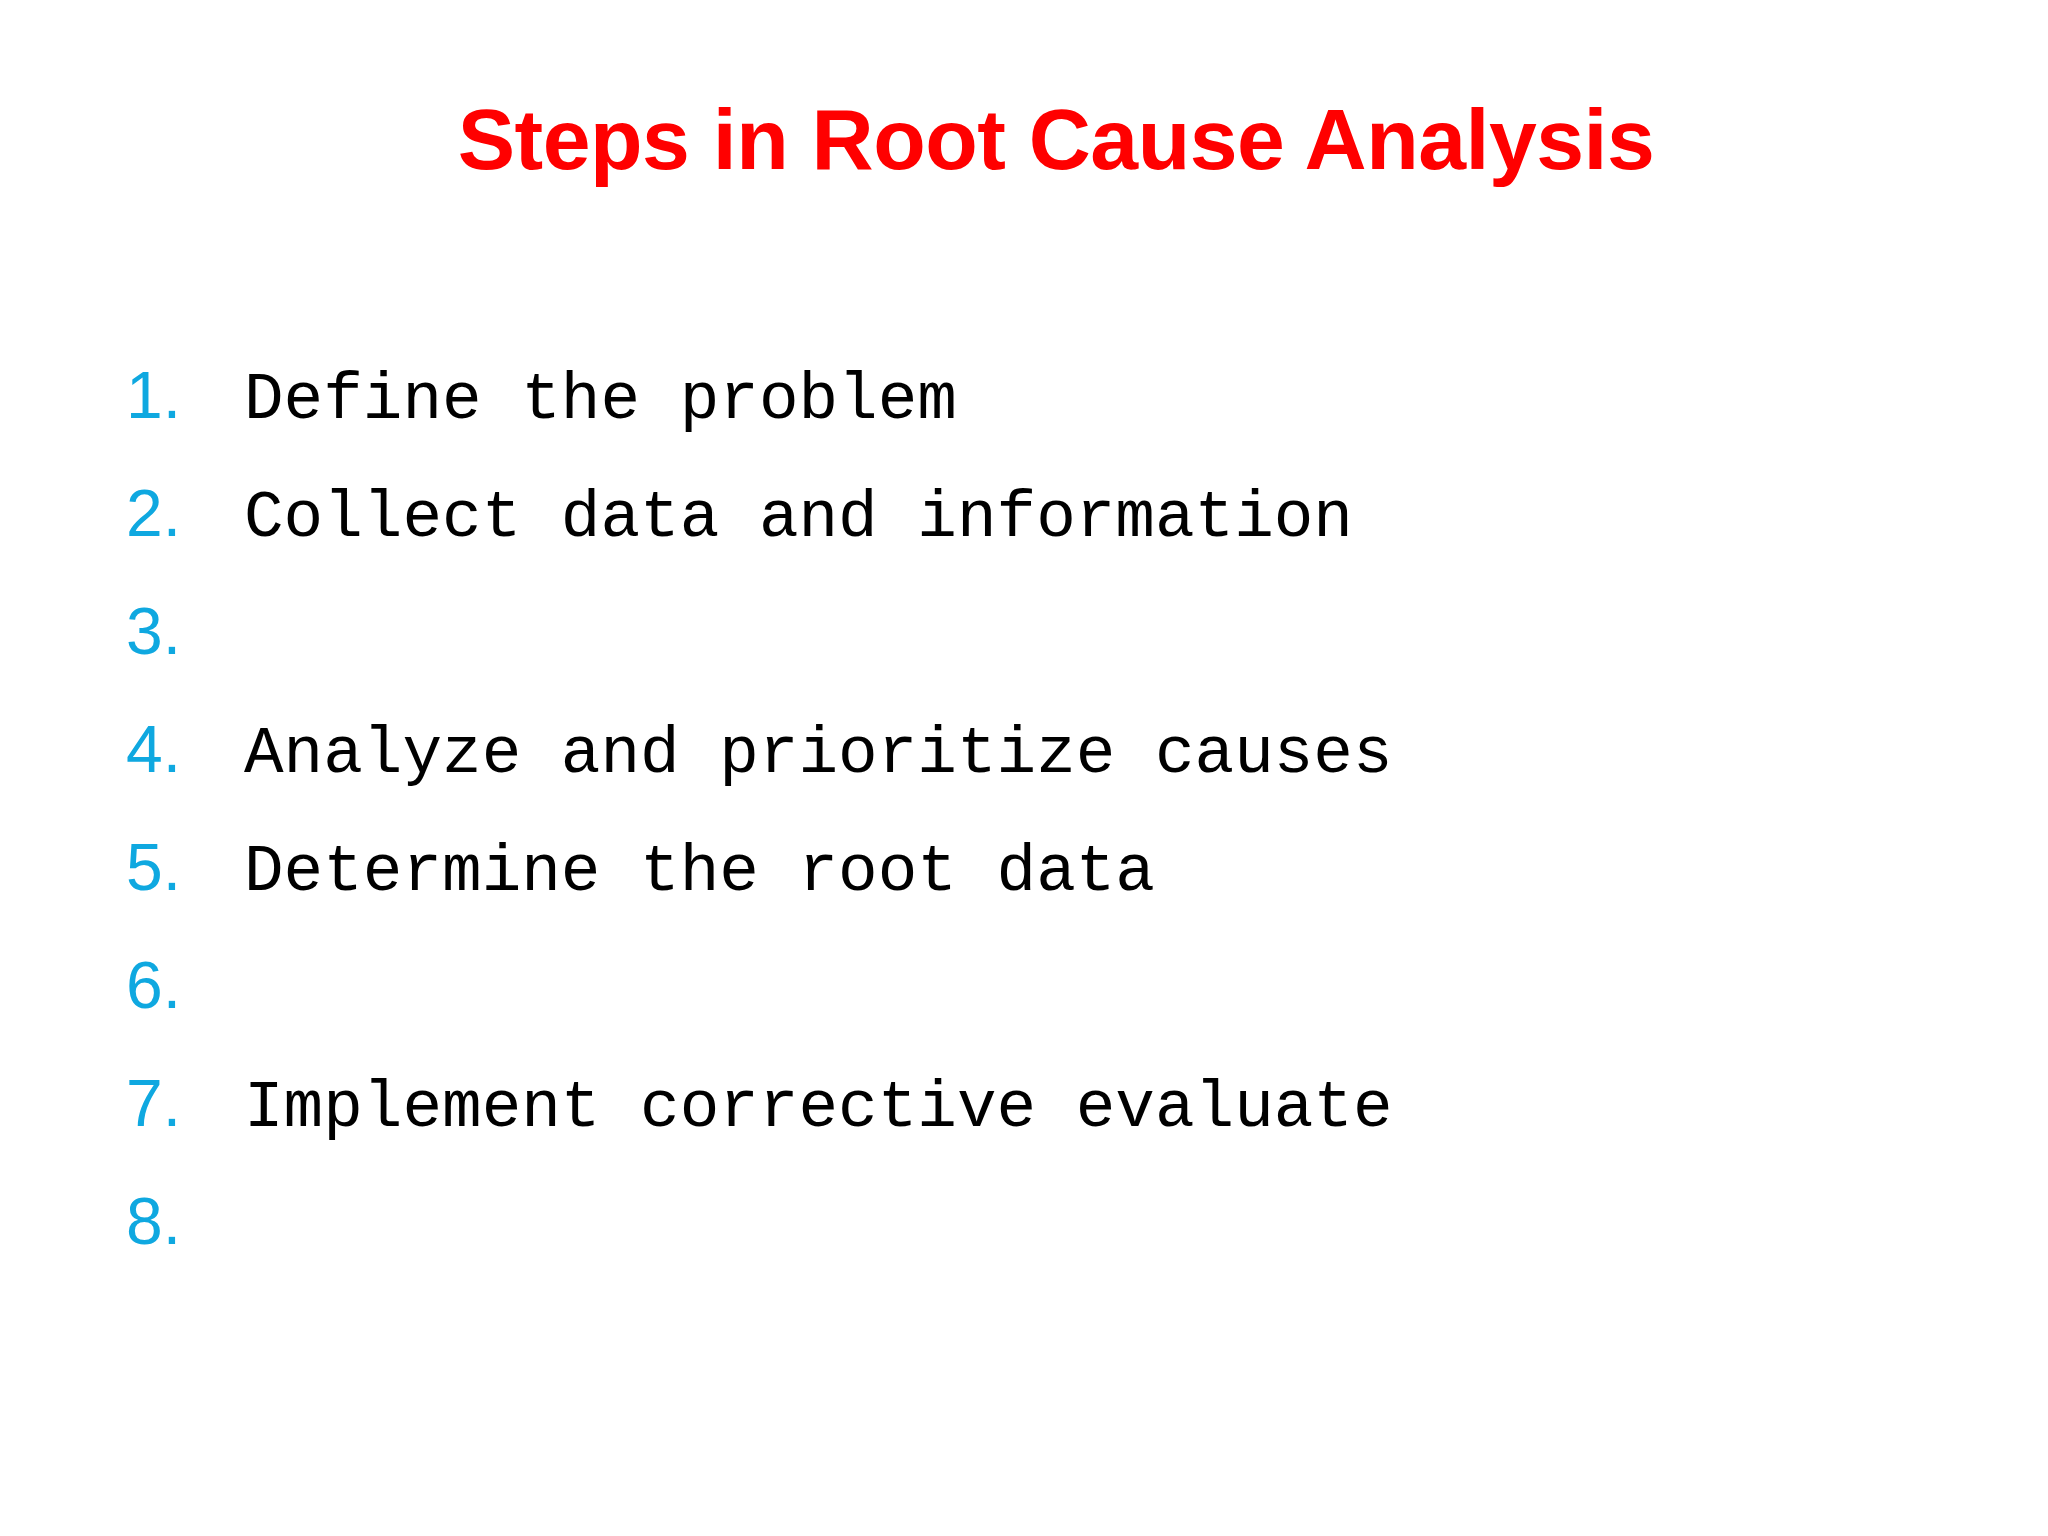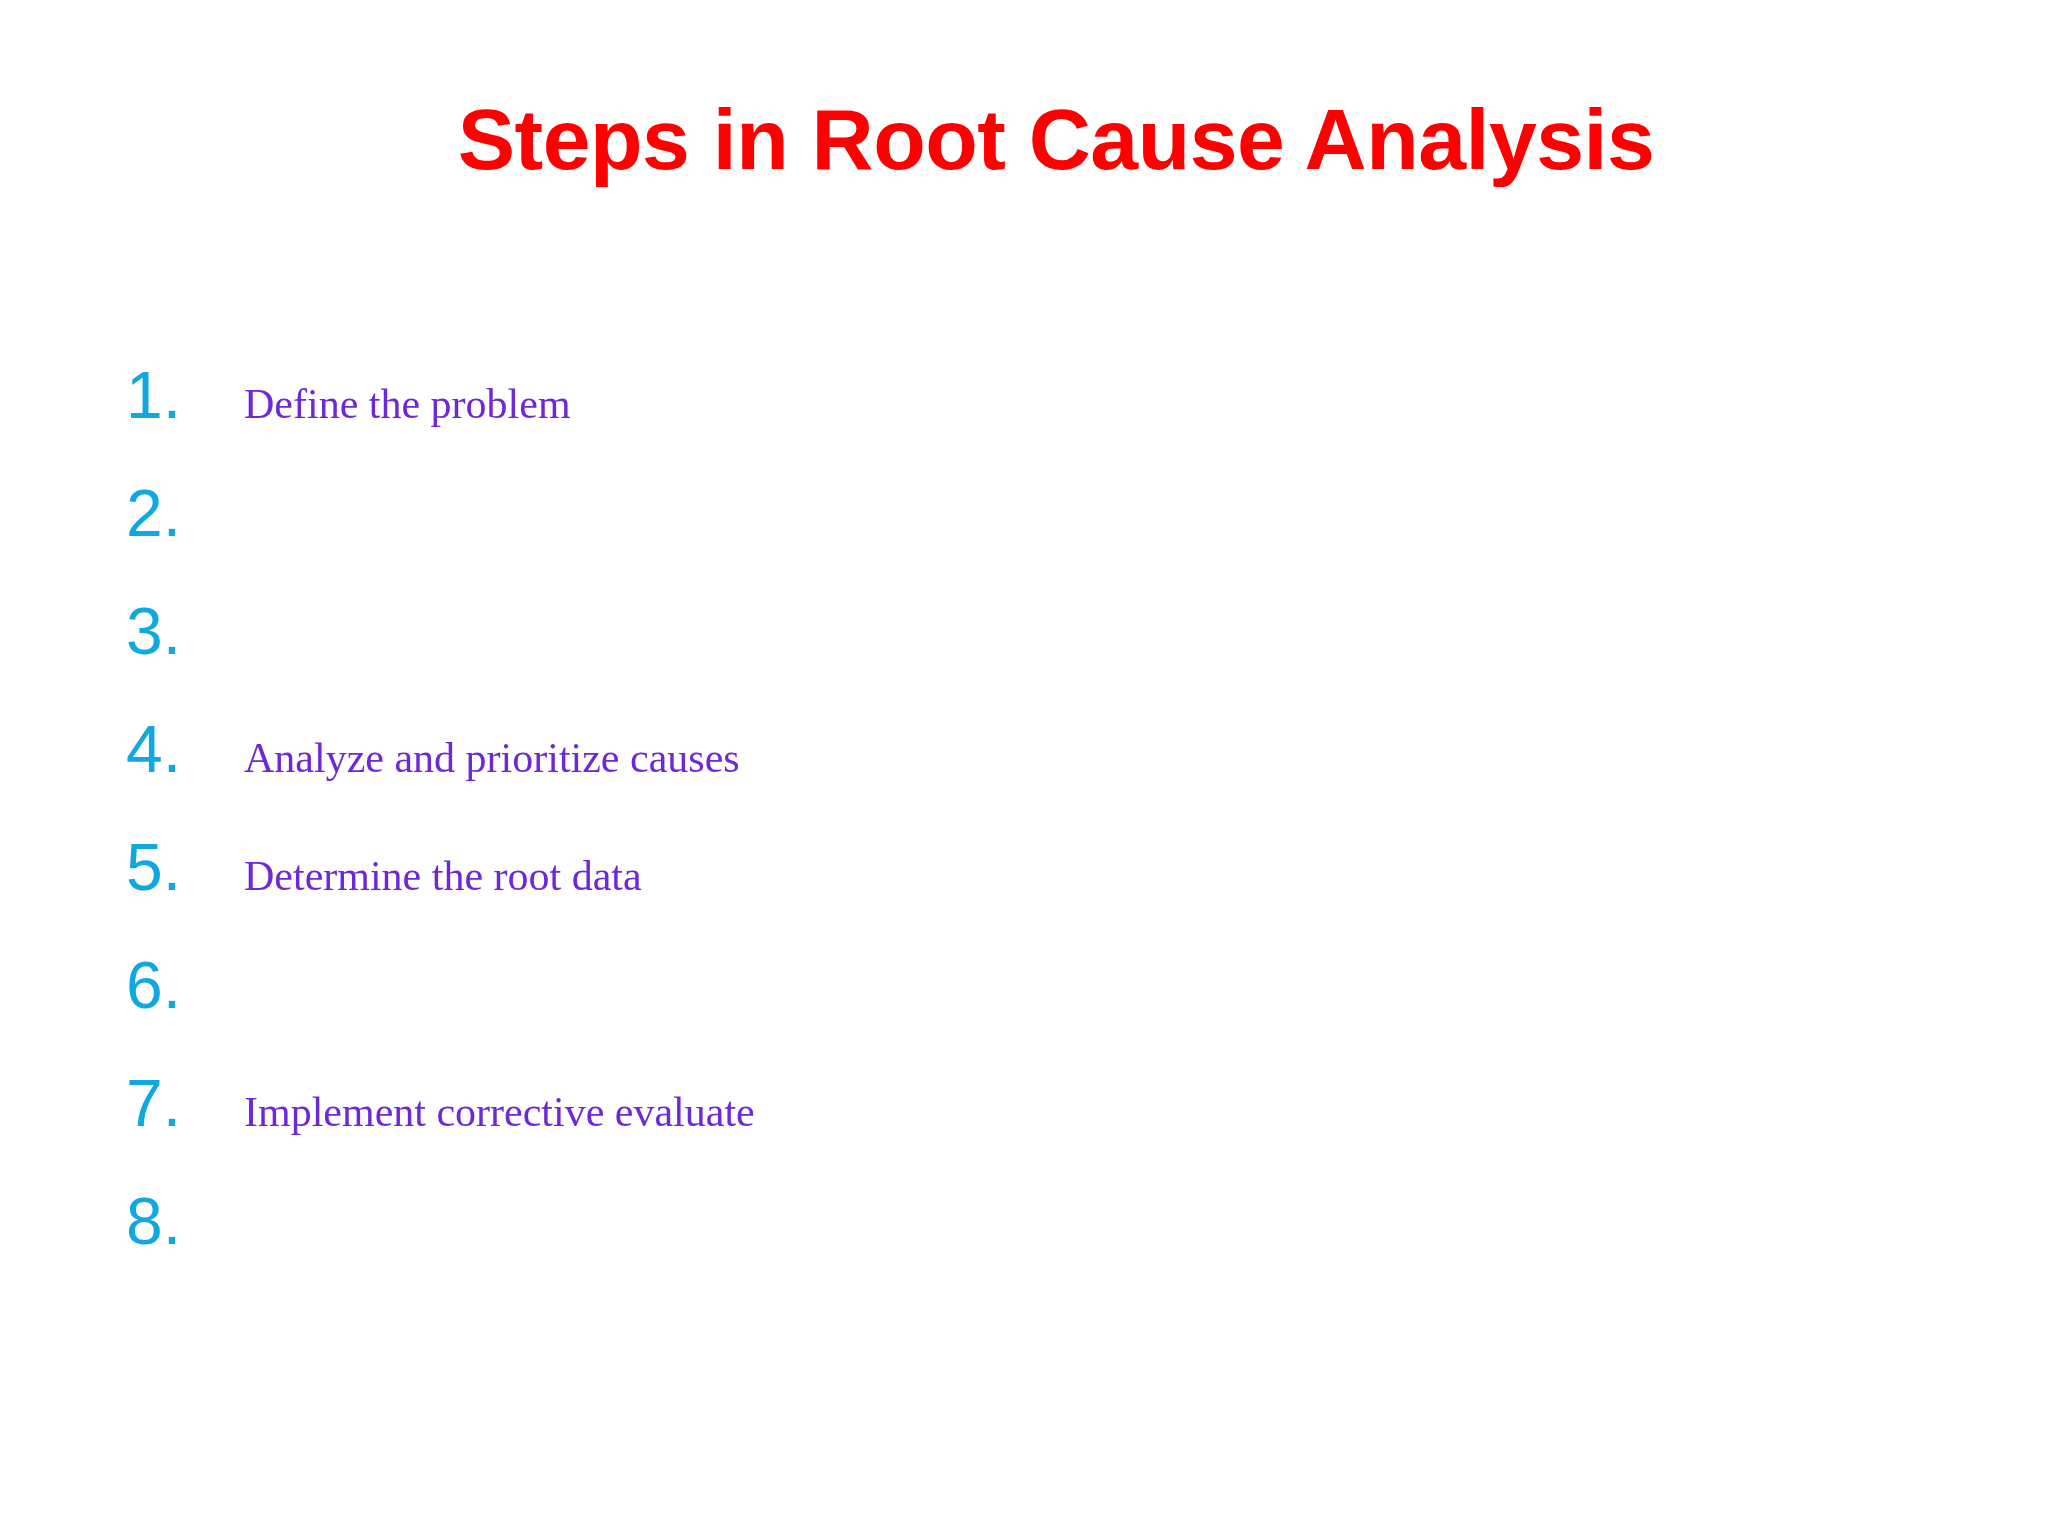--- a/index.html
+++ b/index.html
@@ -59,44 +59,45 @@
     font-weight: normal;
     font-size: 66px;
     line-height: 1;
     width: 118px;
     flex: 0 0 118px;
     text-align: left;
     white-space: nowrap;
   }
 
   .step-label {
-    color: #6d28d9;
-    font-family: Liberation Serif, serif;
+    color: #000000;
+    font-family: Liberation Mono, monospace;
     font-weight: normal;
-    font-size: 42px;
+    font-size: 66px;
     line-height: 1;
     white-space: nowrap;
   }
 </style>
 </head>
 <body>
 
 <div class="slide">
 
   <div class="slide-title">Steps in Root Cause Analysis</div>
 
   <div class="steps-list">
 
     <div class="step-item">
       <span class="step-number">1.</span>
       <span class="step-label">Define the problem</span>
     </div>
 
     <div class="step-item">
       <span class="step-number">2.</span>
+      <span class="step-label">Collect data and information</span>
     </div>
 
     <div class="step-item">
       <span class="step-number">3.</span>
     </div>
 
     <div class="step-item">
       <span class="step-number">4.</span>
       <span class="step-label">Analyze and prioritize causes</span>
     </div>

